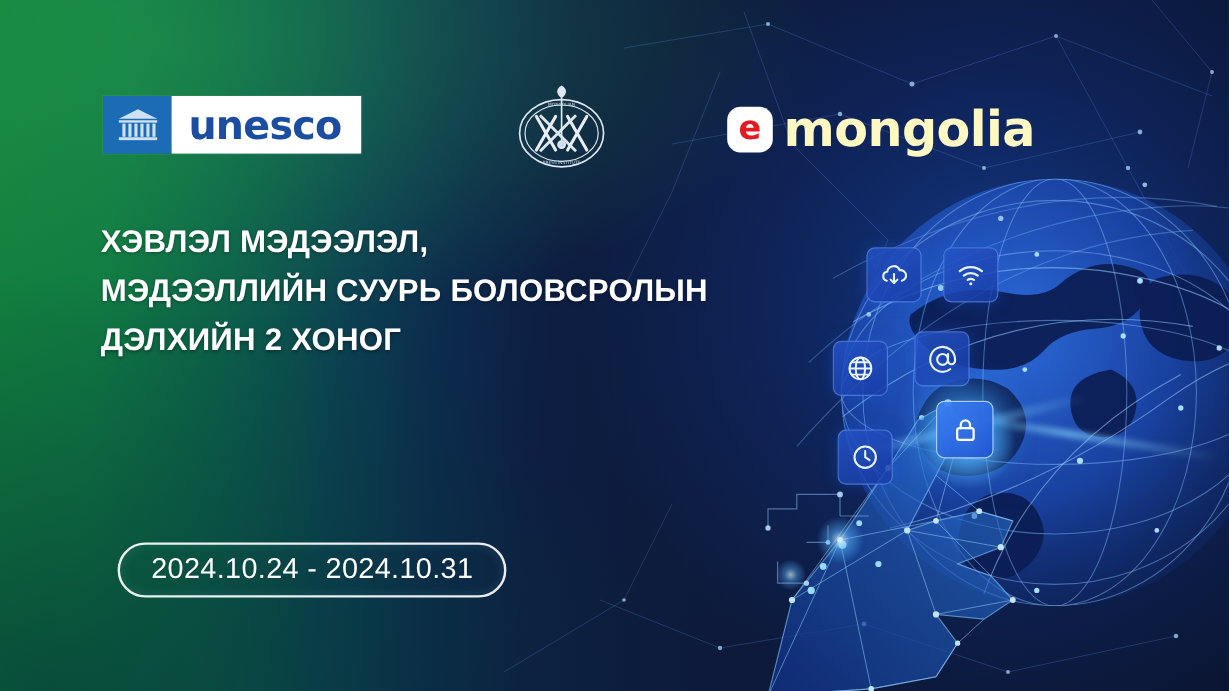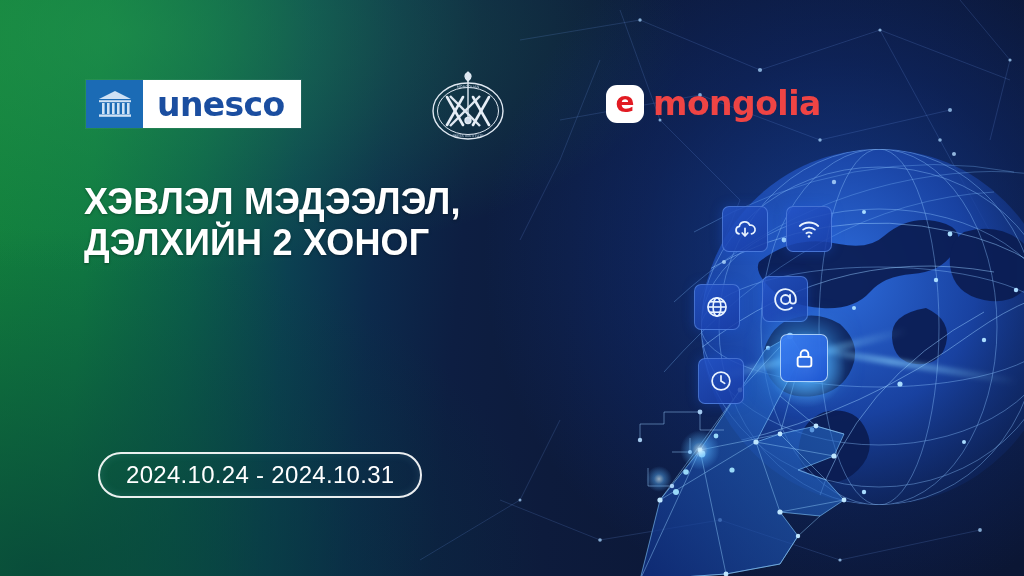--- a/index.html
+++ b/index.html
@@ -90,30 +90,30 @@
   }
   .emongolia-badge{
     width:38px;height:38px;border-radius:11px;background:#fff;
     display:flex;align-items:center;justify-content:center;
   }
   .emongolia-badge span{
     color:#e21b23;font-weight:bold;font-size:28px;line-height:1;
     font-family:"DejaVu Sans",sans-serif;margin-top:-2px;
   }
   .emongolia-word{
-    color:#ef4444;font-weight:bold;font-size:33px;letter-spacing:-0.5px;
+    color:#fef9c3;font-weight:bold;font-size:41px;letter-spacing:-0.5px;
     font-family:"DejaVu Sans",sans-serif;
     text-align:center;
   }
 
   
   .headline{
     position:absolute;left:84px;top:181px;width:640px;
     color:#ffffff;font-weight:bold;
-    font-size:36px;line-height:41px;letter-spacing:0.2px;
+    font-size:26px;line-height:41px;letter-spacing:0.2px;
     font-family:"Liberation Sans",sans-serif;
     text-shadow:0 1px 3px rgba(0,0,0,0.35);
   }
   .headline div{white-space:nowrap;}
 
   
   .subtitle{
     position:absolute;left:85px;top:340px;width:600px;color:#f2f6f7;
     font-size:17.5px;line-height:27px;
     text-shadow:0 1px 2px rgba(0,0,0,0.3);
@@ -432,20 +432,21 @@
       <div class="emongolia-badge">
         <span>e</span>
       </div>
       <div class="emongolia-word">mongolia</div>
     </div>
 
   </div>
 
   <div class="headline">
     <div>ХЭВЛЭЛ МЭДЭЭЛЭЛ,</div>
+    <div>МЭДЭЭЛЛИЙН СУУРЬ БОЛОВСРОЛЫН</div>
     <div>ДЭЛХИЙН 2 ХОНОГ</div>
   </div>
 
   <div class="subtitle">
   </div>
 
   <div class="date-pill">2024.10.24 - 2024.10.31</div>
 
 
 </div>

